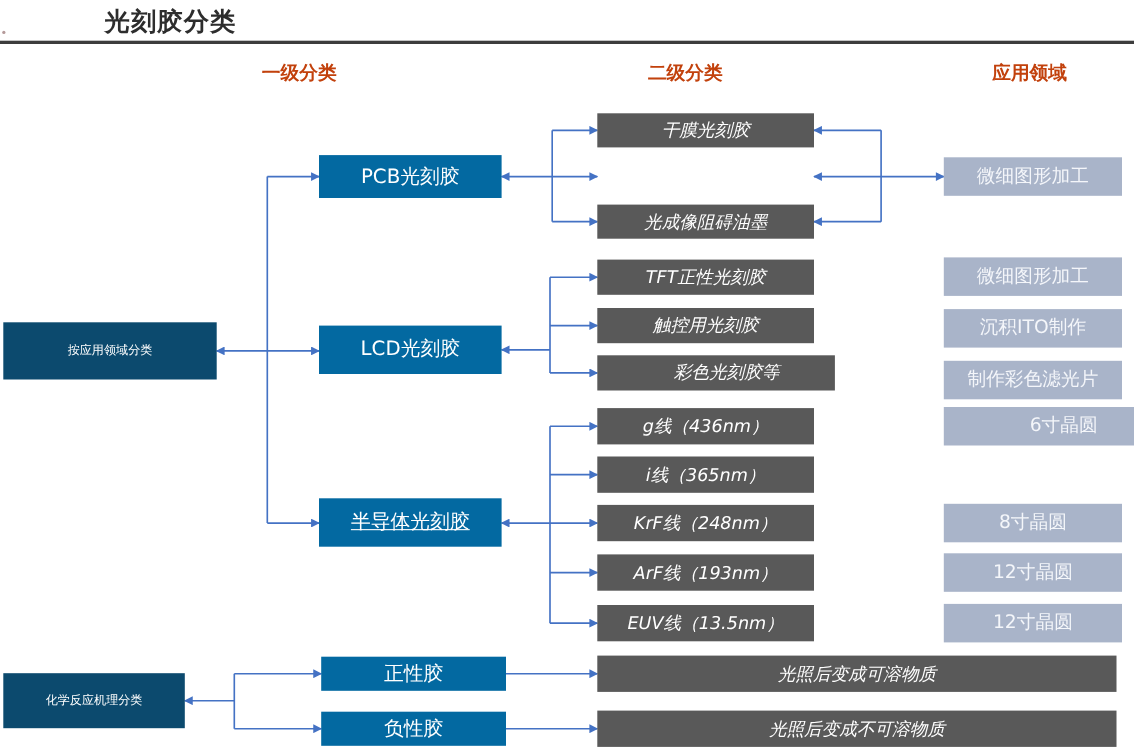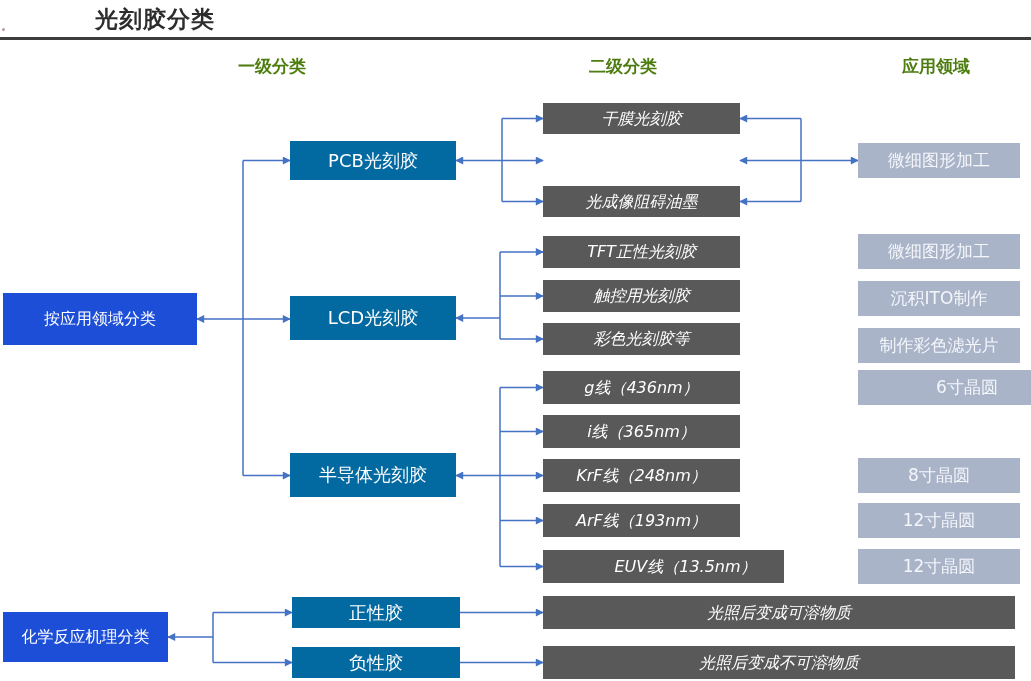--- a/index.html
+++ b/index.html
@@ -31,35 +31,35 @@
     width: 3px; height: 3px;
     border-radius: 50%;
     background: #b59a9a;
   }
   .col-header {
     position: absolute;
     width: 150px;
     text-align: center;
     font-size: 17px;
     font-weight: bold;
-    color: #4d7c0f;
+    color: #c2410c;
   }
   .box {
     position: absolute;
     display: flex;
     align-items: center;
     justify-content: center;
     color: #ffffff;
     text-align: center;
     line-height: 1.1;
     white-space: nowrap;
   }
   .dark  { background: #595959; font-size: 16px; font-style: italic; }
   .gold  { background: #0369a1; font-size: 18px; }
-  .red   { background: #1d4ed8; font-size: 16px; }
+  .red   { background: #0c4a6e; font-size: 11px; }
   .light { background: #a9b4c9; font-size: 17px; color: #f4f6fa; }
   .connectors {
     position: absolute;
     left: 0; top: 0;
     pointer-events: none;
   }
 </style>
 </head>
 <body>
 
@@ -118,36 +118,36 @@
       <path d="M460 612.5 H543" marker-end="url(#arrow)"></path>
       <path d="M460 662.5 H543" marker-end="url(#arrow)"></path>
     </g>
   </svg>
 
   <div class="box red" style="left:3px; top:293px; width:194px; height:52px;">按应用领域分类</div>
   <div class="box red" style="left:3px; top:612px; width:165px; height:50px;">化学反应机理分类</div>
 
   <div class="box gold" style="left:290px; top:141px; width:166px; height:39px;">PCB光刻胶</div>
   <div class="box gold" style="left:290px; top:296px; width:166px; height:44px;">LCD光刻胶</div>
-  <div class="box gold" style="left:290px; top:453px; width:166px; height:44px;">半导体光刻胶</div>
+  <div class="box gold" style="left:290px; top:453px; width:166px; height:44px;text-decoration:underline;">半导体光刻胶</div>
   <div class="box gold" style="left:292px; top:597px; width:168px; height:31px;">正性胶</div>
   <div class="box gold" style="left:292px; top:647px; width:168px; height:31px;">负性胶</div>
 
   <div class="box dark" style="left:543px; top:103px; width:197px; height:31px;">干膜光刻胶</div>
   <div class="box dark" style="left:543px; top:186px; width:197px; height:31px;">光成像阻碍油墨</div>
 
   <div class="box dark" style="left:543px; top:236px; width:197px; height:32px;">TFT正性光刻胶</div>
   <div class="box dark" style="left:543px; top:280px; width:197px; height:32px;">触控用光刻胶</div>
-  <div class="box dark" style="left:543px; top:323px; width:197px; height:32px;">彩色光刻胶等</div>
+  <div class="box dark" style="left:543px; top:323px; width:197px; height:32px;padding-left:19px;">彩色光刻胶等</div>
 
   <div class="box dark" style="left:543px; top:371px; width:197px; height:33px;">g线（436nm）</div>
   <div class="box dark" style="left:543px; top:415px; width:197px; height:33px;">i线（365nm）</div>
   <div class="box dark" style="left:543px; top:459px; width:197px; height:33px;">KrF线（248nm）</div>
   <div class="box dark" style="left:543px; top:504px; width:197px; height:33px;">ArF线（193nm）</div>
-  <div class="box dark" style="left:543px; top:550px; width:197px; height:33px;padding-left:44px;">EUV线（13.5nm）</div>
+  <div class="box dark" style="left:543px; top:550px; width:197px; height:33px;">EUV线（13.5nm）</div>
 
   <div class="box dark" style="left:543px; top:596px; width:472px; height:33px;">光照后变成可溶物质</div>
   <div class="box dark" style="left:543px; top:646px; width:472px; height:33px;">光照后变成不可溶物质</div>
 
   <div class="box light" style="left:858px; top:143px; width:162px; height:35px;">微细图形加工</div>
   <div class="box light" style="left:858px; top:234px; width:162px; height:35px;">微细图形加工</div>
   <div class="box light" style="left:858px; top:281px; width:162px; height:35px;">沉积ITO制作</div>
   <div class="box light" style="left:858px; top:328px; width:162px; height:35px;">制作彩色滤光片</div>
   <div class="box light" style="left:858px; top:370px; width:162px; height:35px;padding-left:28px;">6寸晶圆</div>
   <div class="box light" style="left:858px; top:458px; width:162px; height:35px;">8寸晶圆</div>

